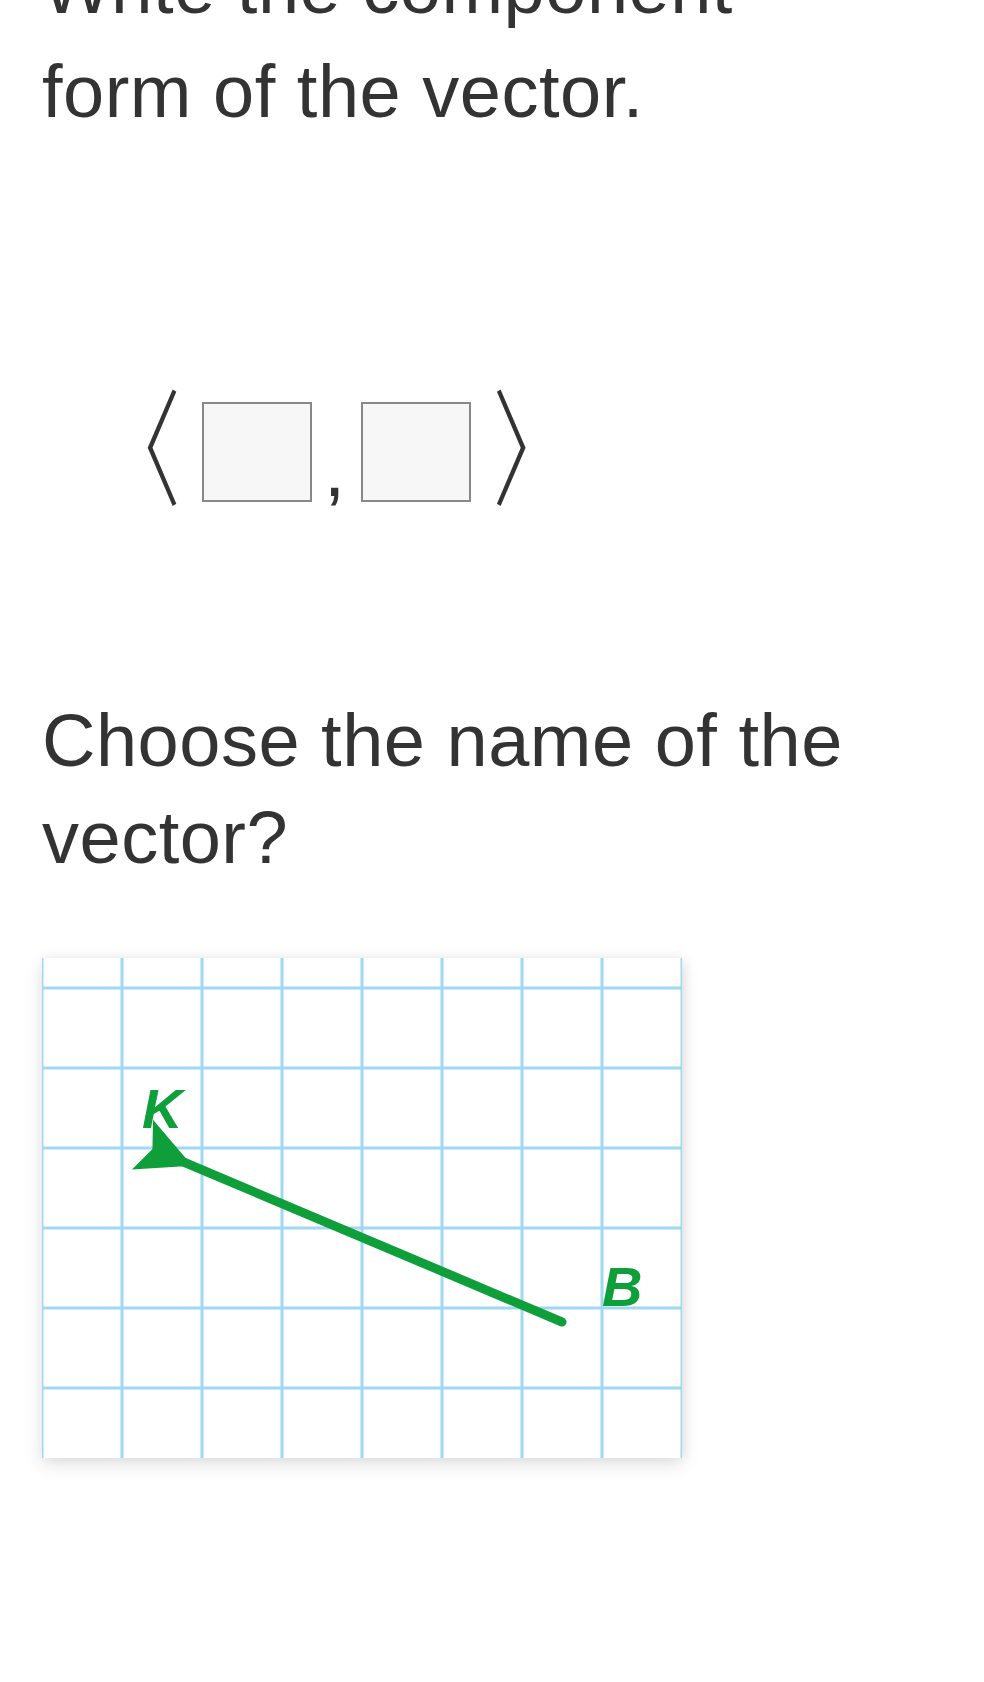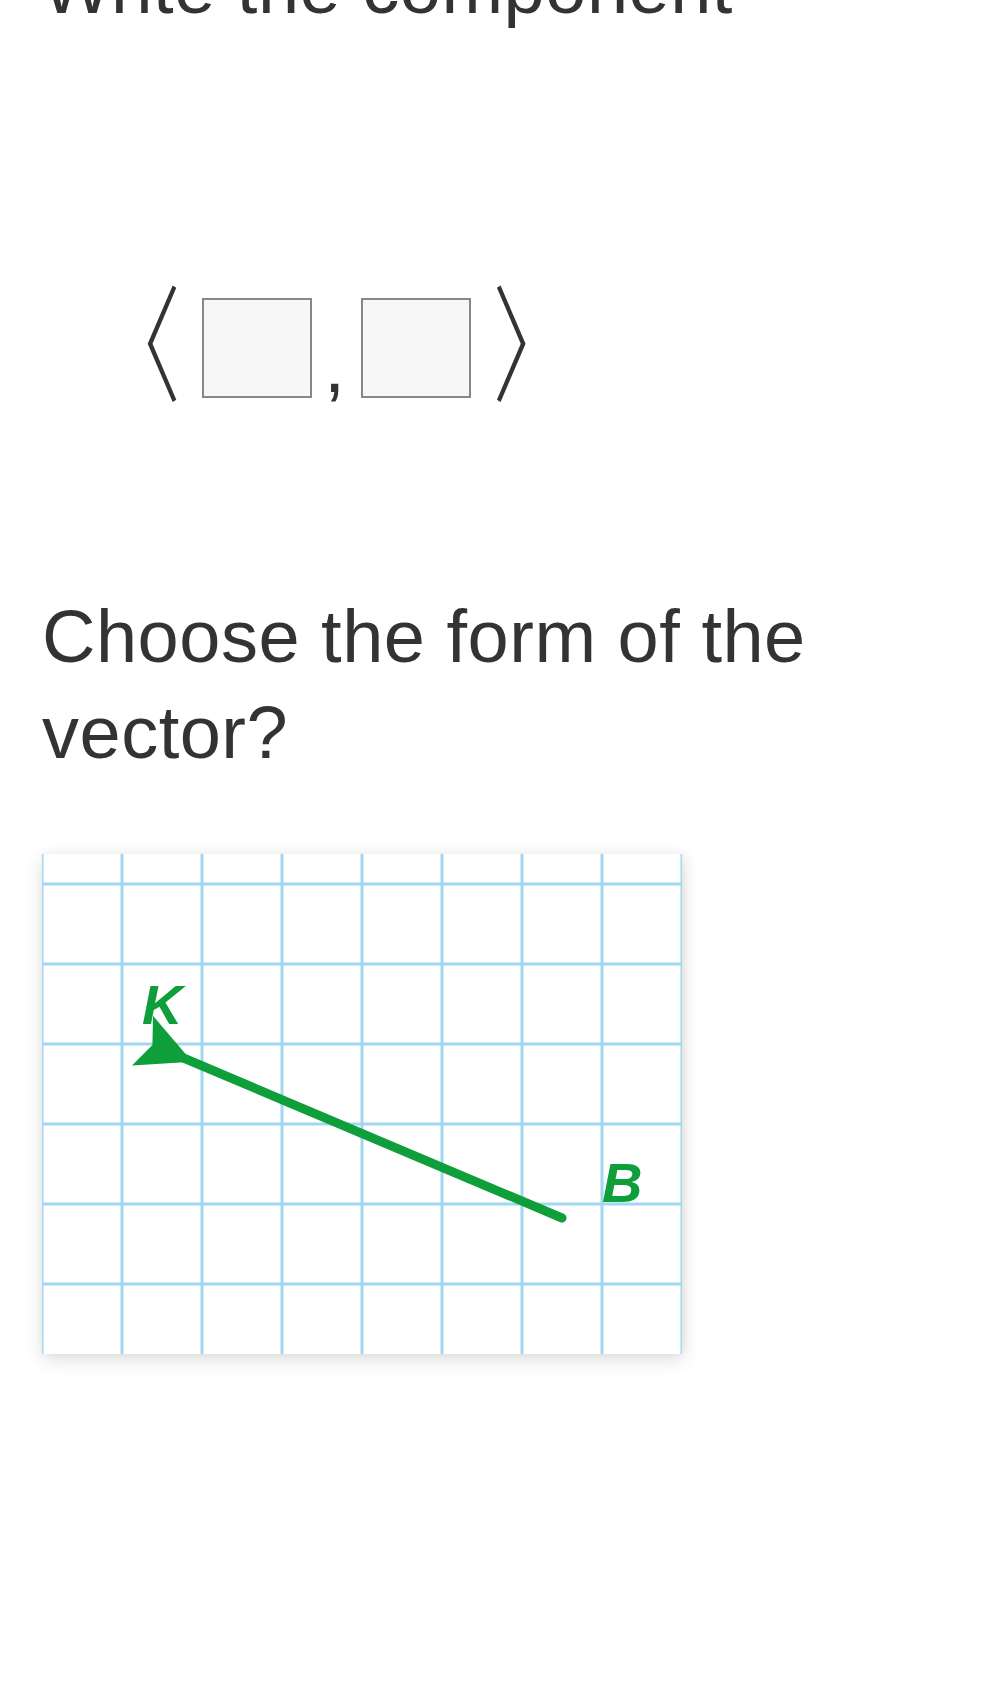--- a/index.html
+++ b/index.html
@@ -28,31 +28,32 @@
   .figure { position:absolute; left:0; top:0; width: 640px; height: 500px; background: #fff; box-shadow: 0 6px 18px rgba(0,0,0,0.12), 3px 0 10px rgba(0,0,0,0.06); }
   .figure svg { width: 100%; height: 100%; display:block; }
 </style>
 </head>
 <body>
 
 <div class="page">
   <div class="partial">
     <span class="line">Write the component</span>
   </div>
+  <div class="line q1-line2">form of the vector.</div>
 
   <div class="vector-input">
     <span class="angle">〈</span>
     <input class="box" type="text" value="" style="">
     <span class="comma">,</span>
     <input class="box" type="text" value="" style="">
     <span class="angle">〉</span>
   </div>
 
   <div class="q2">
-    <div class="line">Choose the form of the</div>
+    <div class="line">Choose the name of the</div>
     <div class="line" style="">vector?</div>
   </div>
 
   <div class="figure-wrap">
     <div class="figure">
       <svg viewBox="0 0 640 500">
 
         <rect x="0" y="0" width="640" height="500" fill="#ffffff"></rect>
 
         <g stroke="#9fd8f0" stroke-width="3">

